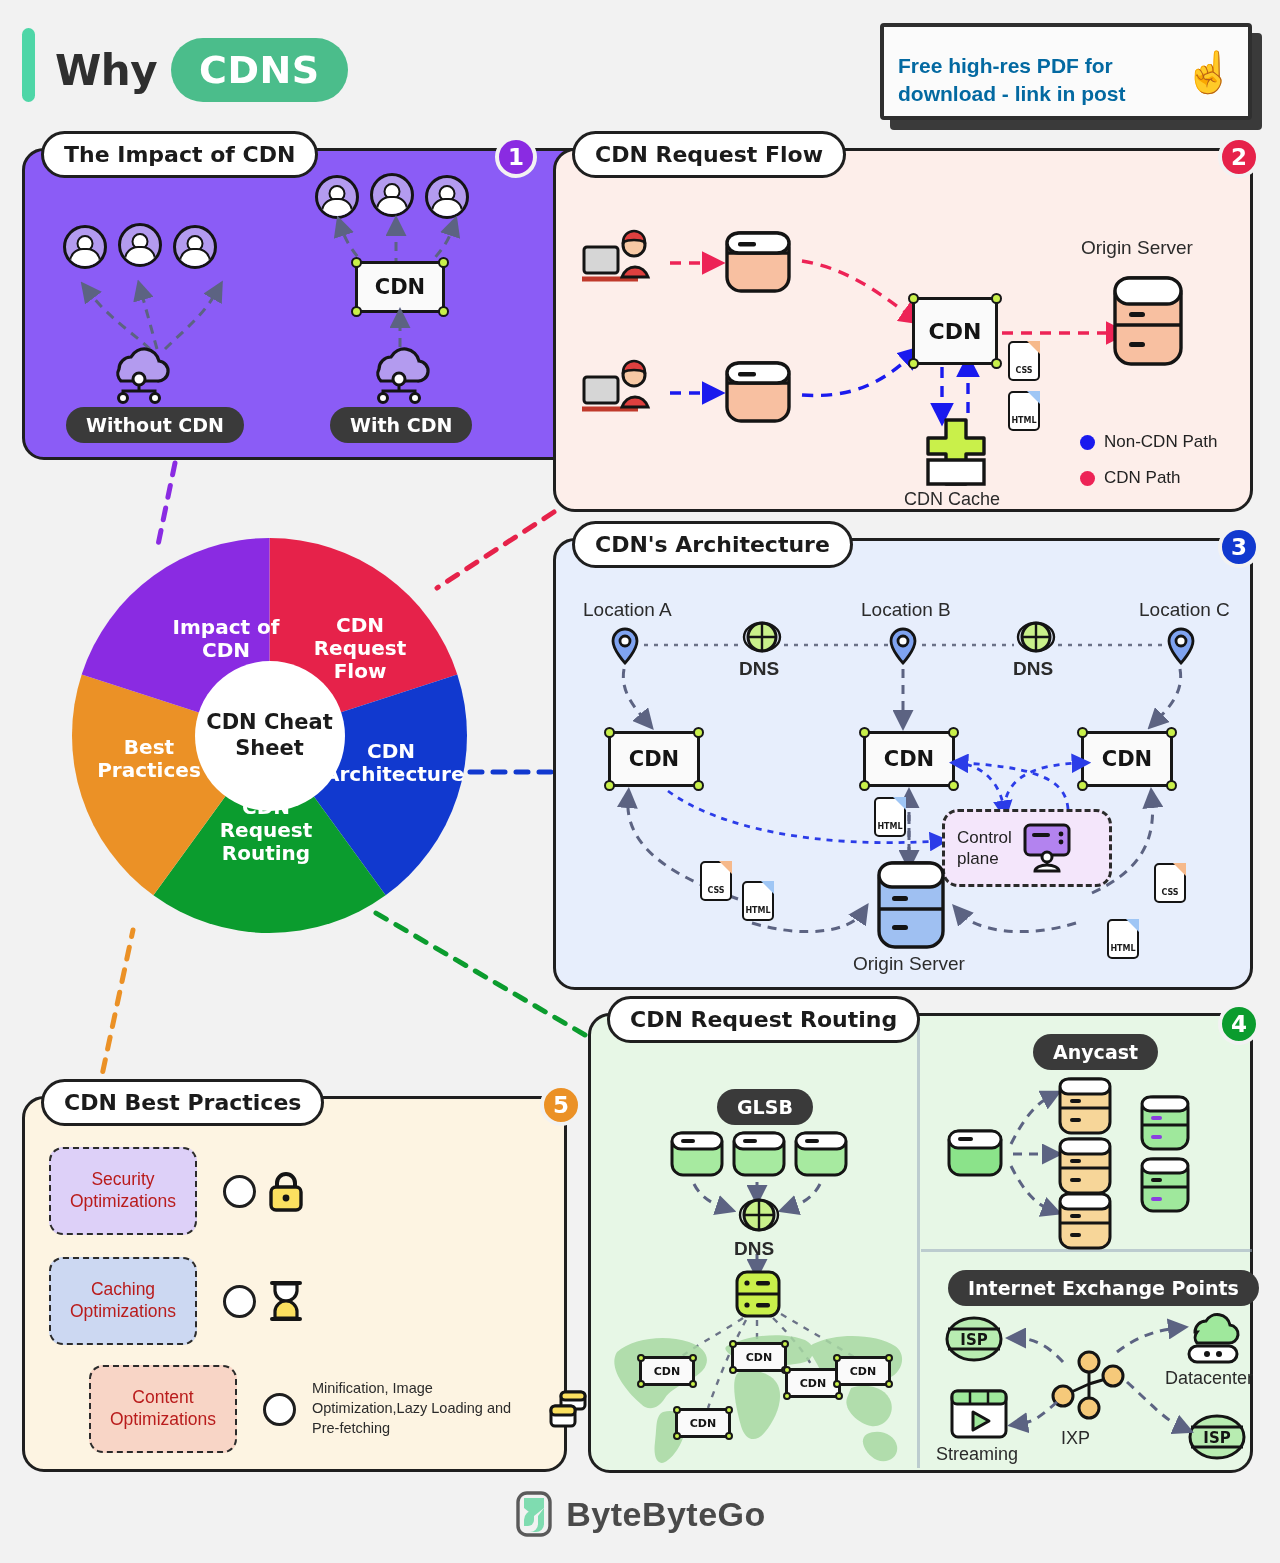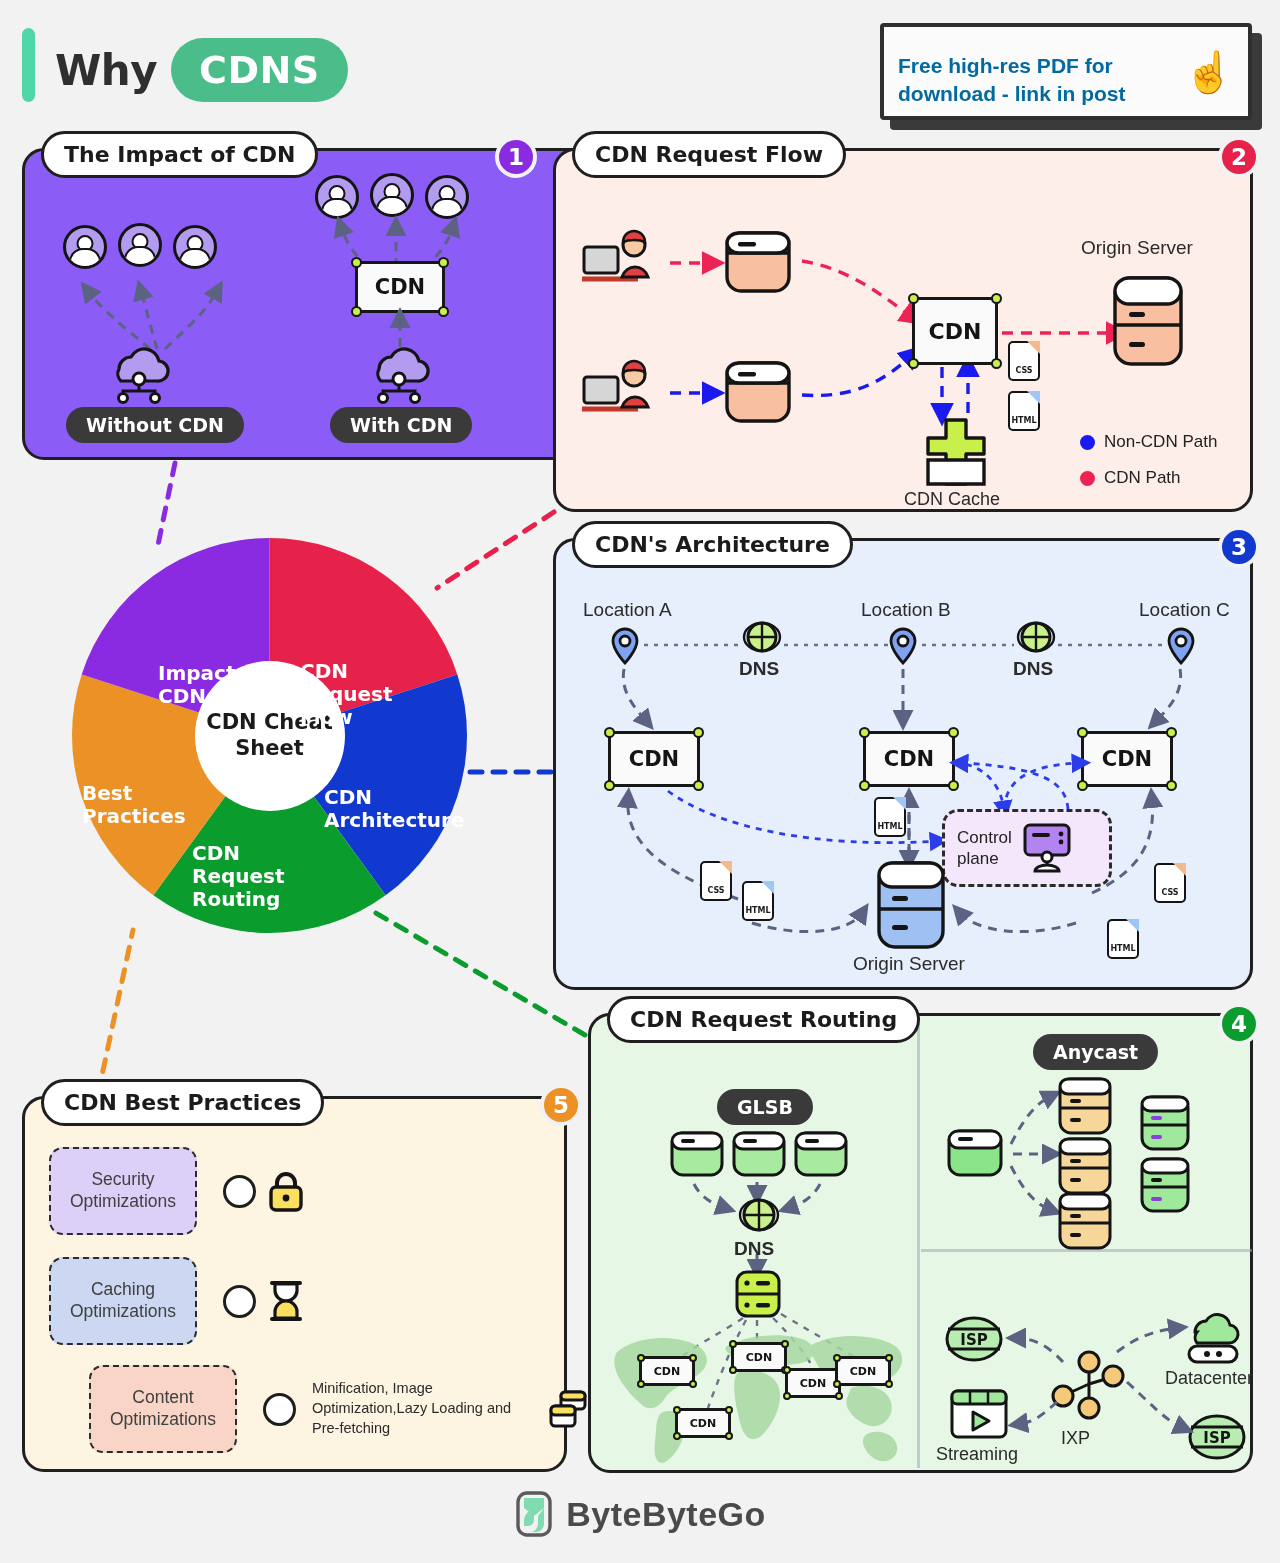--- a/index.html
+++ b/index.html
@@ -140,32 +140,31 @@
   .donut { position: absolute; left: 72px; top: 538px; width: 395px; height: 395px; }
   .donut-hub {
     position: absolute; left: 50%; top: 50%; transform: translate(-50%,-50%);
     width: 150px; height: 150px; border-radius: 50%; background: #fff;
     display: flex; align-items: center; justify-content: center; text-align: center;
     font-size: 21px; font-weight: 800; color: #1b1b1b; line-height: 1.22;
     font-family: "DejaVu Sans", sans-serif;
   }
   .seg-lbl {
     position: absolute; color: #fff; font-weight: 800; font-size: 20px;
-    line-height: 1.15; white-space: pre-line;
+    text-align: center; line-height: 1.15; white-space: pre-line;
     font-family: "DejaVu Sans", sans-serif;
-    margin-top: 46px;
   }
 
   
   .bp-row { position: absolute; display: flex; align-items: center; }
   .bp-tag {
     width: 148px; height: 88px; border-radius: 14px;
     border: 2.5px dashed #2b2b2b;
     display: flex; align-items: center; justify-content: center; text-align: center;
-    font-size: 17.5px; color: #404040; line-height: 1.25;
+    font-size: 17.5px; color: #b91c1c; line-height: 1.25;
   }
   .bp-circle {
     width: 33px; height: 33px; border-radius: 50%;
     background: #fff; border: 3px solid #1e1e1e; margin-left: 26px; flex: none;
   }
   .bp-desc { margin-left: 16px; font-size: 14.5px; color: #2b2b2b; line-height: 1.36; width: 225px; }
   .bp-ico { margin-left: 10px; font-size: 34px; line-height: 1; }
 
   
   .divider-v { position: absolute; width: 2.5px; background: #9ab; opacity: .55; }
@@ -653,20 +652,21 @@
       <rect x="12" y="41" width="11" height="4" rx="2" fill="#8b3fe0"></rect>
     </svg>
     <svg class="db" style="left:548px; top:140px;" width="52" height="58" viewBox="0 0 52 58">
       <rect x="3" y="3" width="46" height="52" rx="11" fill="#9fe89c" stroke="#141414" stroke-width="3"></rect>
       <rect x="3" y="3" width="46" height="14" rx="8" fill="#fff" stroke="#141414" stroke-width="3"></rect>
       <path d="M3 31 H49" stroke="#141414" stroke-width="3"></path>
       <rect x="12" y="22" width="11" height="4" rx="2" fill="#141414"></rect>
       <rect x="12" y="41" width="11" height="4" rx="2" fill="#8b3fe0"></rect>
     </svg>
 
+    <div class="dkpill" style="left:357px; top:254px;">Internet Exchange Points</div>
 
     <svg style="position:absolute;left:352px;top:300px;width:62px;height:46px;" viewBox="0 0 62 46">
       <ellipse cx="31" cy="23" rx="27" ry="21" fill="#b8ecb1" stroke="#141414" stroke-width="3"></ellipse>
       <path d="M5 13 H57 M5 33 H57" stroke="#141414" stroke-width="3"></path>
       <text x="31" y="29" font-size="15" font-weight="700" text-anchor="middle" fill="#141414" font-family="DejaVu Sans, sans-serif">ISP</text>
     </svg>
     <svg style="position:absolute;left:595px;top:398px;width:62px;height:46px;" viewBox="0 0 62 46">
       <ellipse cx="31" cy="23" rx="27" ry="21" fill="#b8ecb1" stroke="#141414" stroke-width="3"></ellipse>
       <path d="M5 13 H57 M5 33 H57" stroke="#141414" stroke-width="3"></path>
       <text x="31" y="29" font-size="15" font-weight="700" text-anchor="middle" fill="#141414" font-family="DejaVu Sans, sans-serif">ISP</text>

